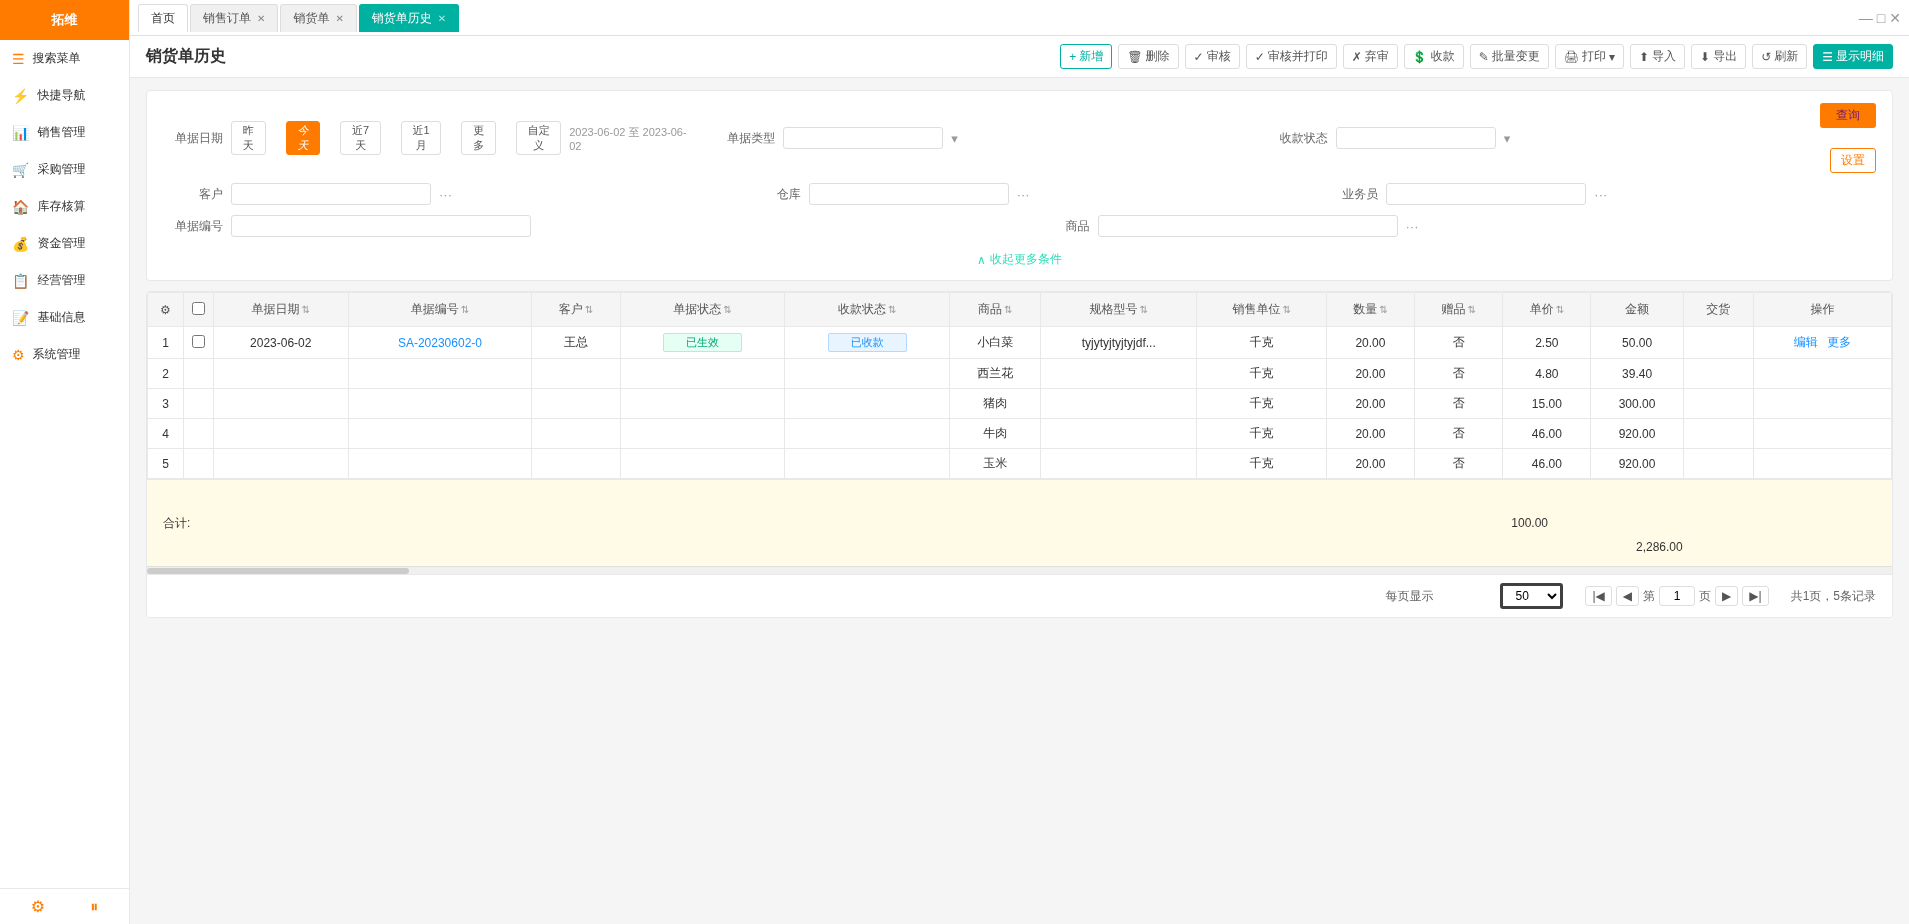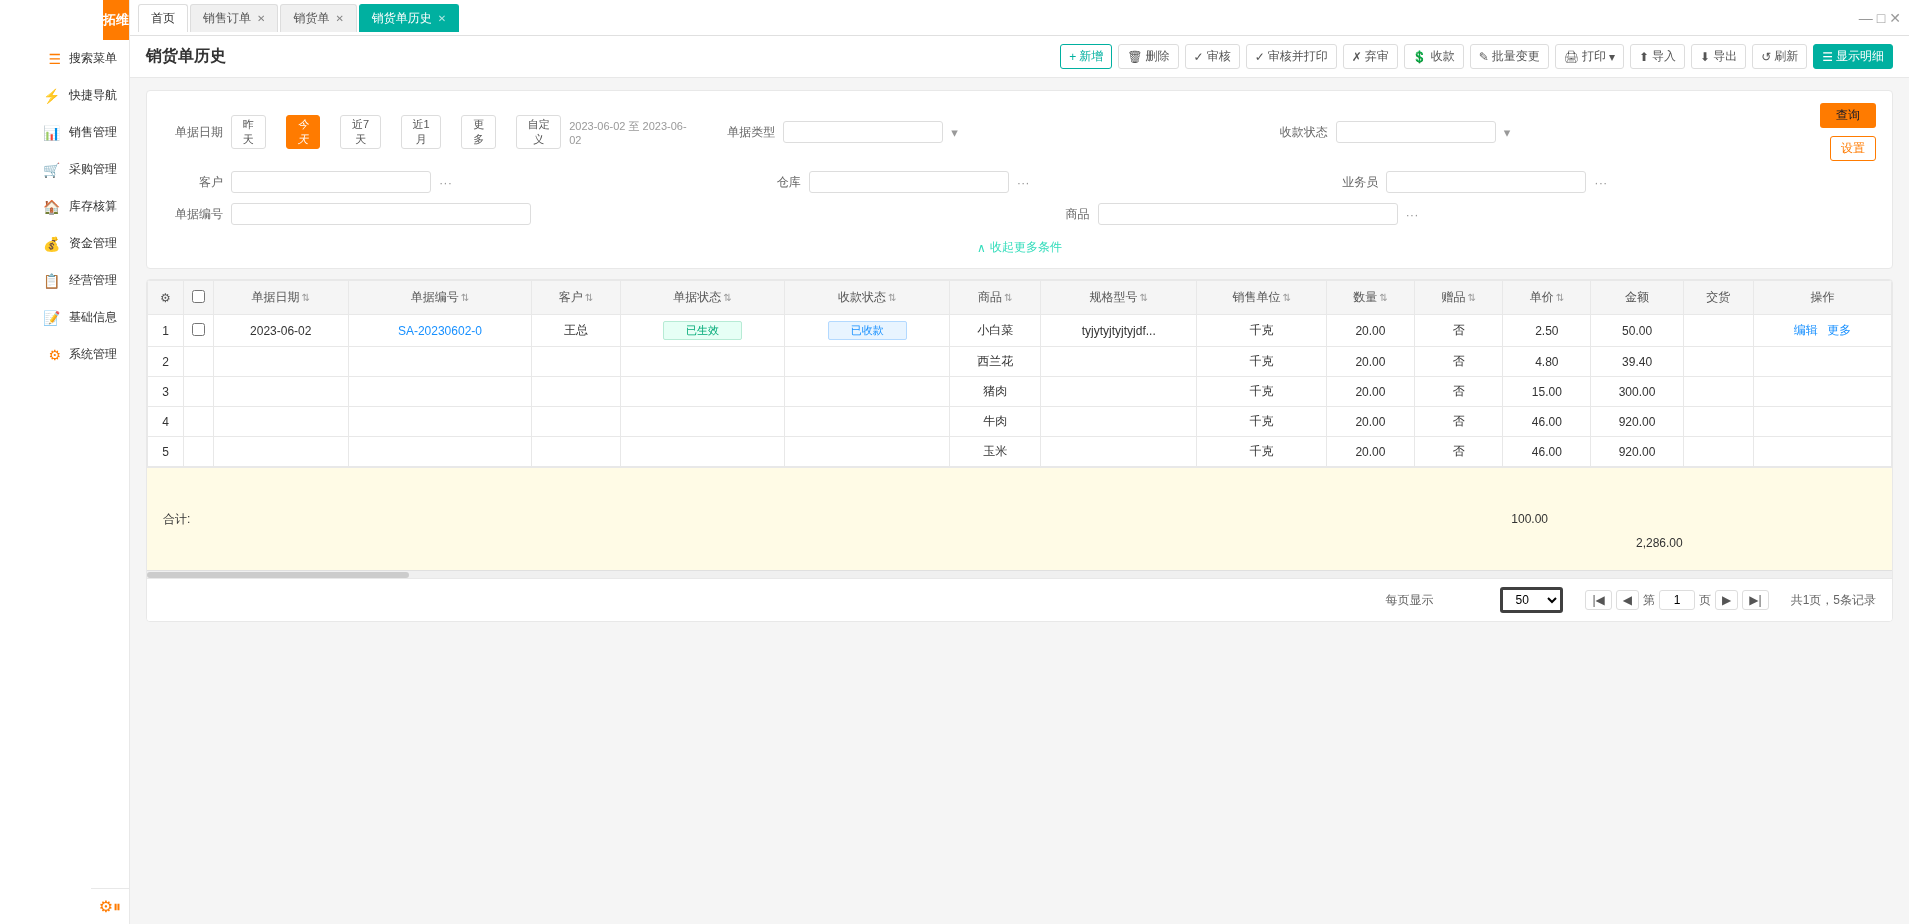--- a/index.html
+++ b/index.html
@@ -7,21 +7,20 @@
 
     
     .sidebar {
       width: 130px;
       background: #fff;
       border-right: 1px solid #e8e8e8;
       display: flex;
       flex-direction: column;
       height: 100%;
       flex-shrink: 0;
-      align-items: flex-end;
     }
     .sidebar-logo {
       height: 40px;
       background: #ff7b00;
       display: flex;
       align-items: center;
       justify-content: center;
       color: white;
       font-size: 13px;
       font-weight: bold;
@@ -178,37 +177,37 @@
       align-items: center;
       justify-content: center;
       gap: 4px;
       color: #3db;
       cursor: pointer;
       padding: 4px 0 0 0;
     }
     .dots-icon { font-size: 13px; color: #999; cursor: pointer; }
     .query-btn {
       background: #ff7b00;
-      color: #0f172a;
+      color: #701a75;
       border: none;
       border-radius: 3px;
       padding: 4px 16px;
       cursor: pointer;
       font-size: 12px;
     }
     .setting-btn {
       background: #fff;
       color: #ff7b00;
       border: 1px solid #ff7b00;
       border-radius: 3px;
       padding: 3px 10px;
       cursor: pointer;
       font-size: 12px;
       display: block;
-      margin-top: 4px;
+      margin-top: 16px;
     }
 
     
     .table-wrapper {
       background: #fff;
       border: 1px solid #e8e8e8;
       border-radius: 4px;
       overflow: auto;
     }
     table {
@@ -242,21 +241,21 @@
       font-size: 11px;
     }
     .badge-green { background: #e6fff5; color: #00aa77; border: 1px solid #b7ebd5; }
     .badge-blue { background: #e8f4ff; color: #1890ff; border: 1px solid #b3d9ff; }
     .action-link { color: #1890ff; cursor: pointer; margin: 0 3px; }
 
     
     .table-footer {
       display: flex;
       align-items: center;
-      padding: 20px 16px;
+      padding: 12px 16px;
       background: #fffbe6;
       border-top: 1px solid #e8e8e8;
       font-size: 12px;
       color: #333;
     }
 
     
     .pagination-bar {
       display: flex;
       align-items: center;

